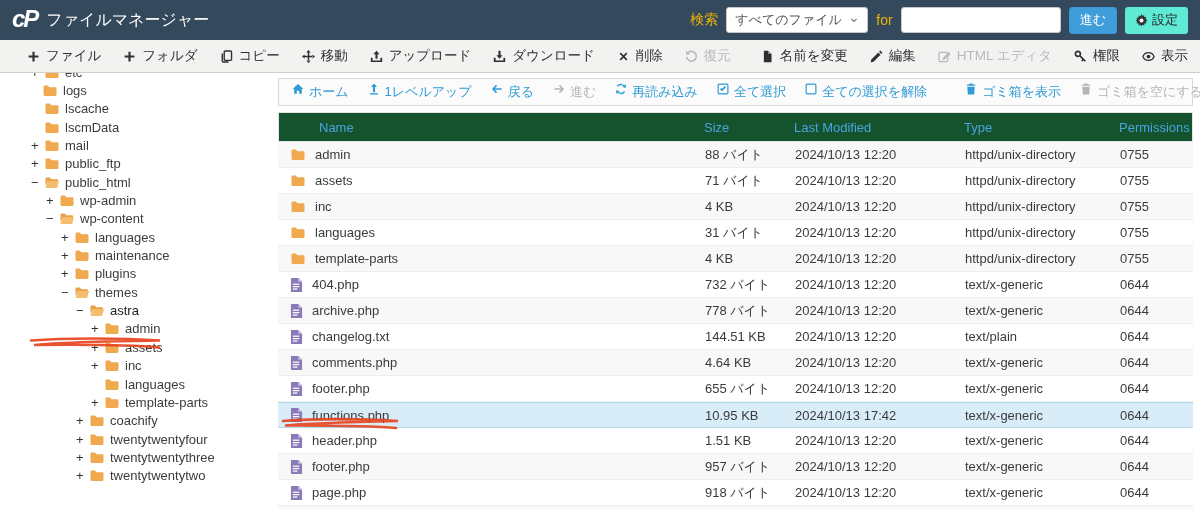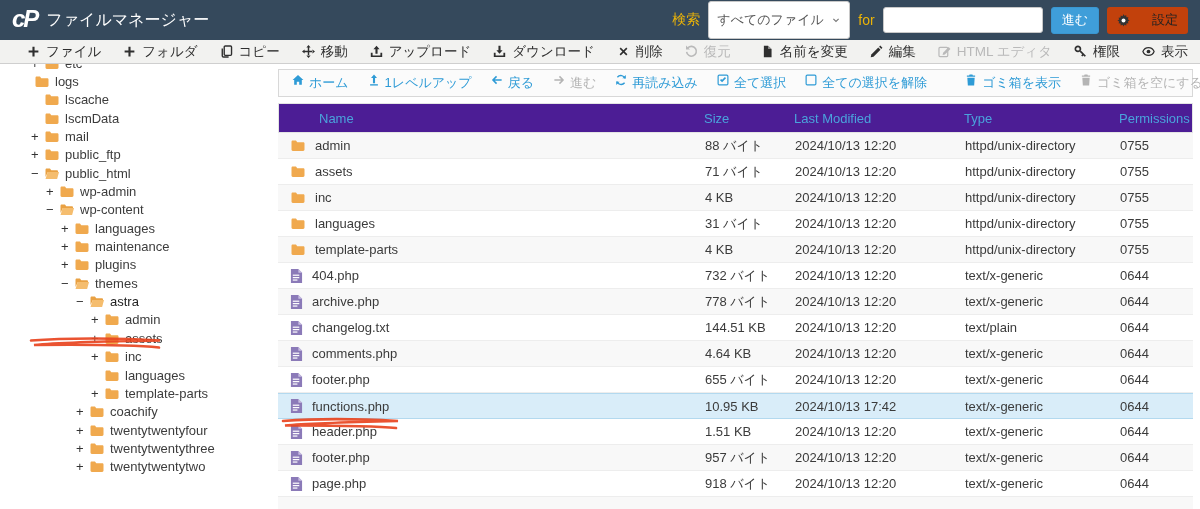--- a/index.html
+++ b/index.html
@@ -11,30 +11,30 @@
   .icon{display:inline-block;line-height:0}
   .icon svg{width:100%;height:100%;display:block;fill:currentColor}
 
   
   .app-header{height:40px;background:#35495c;display:flex;align-items:center;padding:0 12px;color:#fff;box-sizing:border-box}
   .brand{display:flex;align-items:center;gap:9px}
   .logo{font-weight:bold;font-style:italic;font-size:24px;letter-spacing:-2px;line-height:1;transform:translateY(-1px)}
   .app-title{font-size:16px;font-weight:400}
   .search-area{margin-left:auto;display:flex;align-items:center;gap:8px}
   .search-label,.for-label{font-size:14px;color:#eab308}
-  .hdr-select{background:#fff;border:1px solid #c8c8c8;border-radius:3px;height:38px;width:142px;box-sizing:border-box;
+  .hdr-select{background:#fff;border:1px solid #c8c8c8;border-radius:3px;height:26px;width:142px;box-sizing:border-box;
     display:flex;align-items:center;justify-content:space-between;padding:0 8px;color:#555;font-size:13px;cursor:pointer}
   .hdr-select .icon{width:10px;height:10px;color:#777}
   .search-input{height:26px;width:160px;border:1px solid #c8c8c8;border-radius:3px;box-sizing:border-box;padding:0 6px;font-size:13px}
   .go-btn{height:27px;background:#3f9ed9;color:#fff;border:1px solid #3a97d1;border-radius:3px;padding:0 10px;font-size:13px;cursor:pointer}
-  .settings-btn{height:27px;background:#c2410c;border:none;border-radius:3px;display:flex;align-items:center;gap:22px;padding:0 10px;font-size:13px;color:#222;cursor:pointer}
+  .settings-btn{height:27px;background:#5eead4;border:none;border-radius:3px;display:flex;align-items:center;gap:4px;padding:0 10px;font-size:13px;color:#222;cursor:pointer}
   .settings-btn .icon{width:13px;height:13px;color:#333}
 
   
-  .toolbar{height:24px;background:#f2f2f0;border-bottom:1px solid #cfcfcf;display:flex;align-items:center;padding:0 16px;box-sizing:border-box}
+  .toolbar{height:33px;background:#f2f2f0;border-bottom:1px solid #cfcfcf;display:flex;align-items:center;padding:0 16px;box-sizing:border-box}
   .tb-item{display:flex;align-items:center;gap:6px;padding:0 11px;height:100%;font-size:13.5px;color:#2f2f2f;cursor:pointer;white-space:nowrap}
   .tb-item .icon{width:13px;height:13px}
   .tb-item.disabled{color:#b9b9b9;cursor:default}
   .tb-div{width:1px;height:20px;background:#d7d7d7;margin:0 4px}
 
   
   .content{display:flex;height:436px}
   .sidebar{flex:0 0 270px;width:270px;overflow:hidden}
   .tree{margin-top:-10px;font-size:13px;color:#3c3c3c}
   .tree-row{height:18.35px;display:flex;align-items:center;cursor:pointer;white-space:nowrap}
@@ -47,21 +47,21 @@
   
   .navbar{margin-top:5px;height:28px;border:1px solid #d8d8d8;background:#fbfbfb;box-sizing:border-box;
     display:flex;align-items:center;gap:19px;padding:0 13px}
   .nav-item{display:flex;align-items:flex-start;gap:5px;font-size:13px;color:#2e9bd6;cursor:pointer;white-space:nowrap}
   .nav-item .icon{width:12px;height:12px}
   .nav-item.disabled{color:#b4b4b4;cursor:default}
   .nav-div{width:1px;height:16px;background:#ddd}
 
   
   .table{margin-top:6px;font-size:13px;color:#3b3b3b}
-  .thead{display:flex;align-items:center;height:30px;background:#4c1d95;border:1px solid #e4e4e4;box-sizing:border-box}
+  .thead{display:flex;align-items:center;height:30px;background:#14532d;border:1px solid #e4e4e4;box-sizing:border-box}
   .th{color:#4aa3dc;cursor:pointer}
   .col-name{flex:1;min-width:0}
   .th.col-name{padding-left:40px}
   .col-size{width:90px;flex:0 0 90px}
   .col-modified{width:170px;flex:0 0 170px}
   .col-type{width:155px;flex:0 0 155px}
   .col-perms{width:85px;flex:0 0 85px}
   .col-size,.col-modified,.col-type,.col-perms{padding-left:12px;box-sizing:border-box}
   .row{display:flex;align-items:center;height:26px;box-sizing:border-box;border-bottom:1px solid #ededed;cursor:pointer}
   .row:nth-child(odd){background:#f8f8f8}
@@ -231,21 +231,21 @@
       <div class="tree">
           <div class="tree-row" style="padding-left: 31px;">
             <span class="tree-exp">+</span>
             <span class="icon tree-ico">
               <svg viewBox="0 0 16 14">
                 <path fill="#f0a94e" d="M1 3.1C1 2.3 1.6 1.7 2.4 1.7h3.4l1.4 1.7h6.4c.8 0 1.4.6 1.4 1.4v6.6c0 .8-.6 1.4-1.4 1.4H2.4c-.8 0-1.4-.6-1.4-1.4z"></path>
               </svg>
             </span>
             <span class="tree-label">etc</span>
           </div>
-          <div class="tree-row" style="padding-left: 21px;">
+          <div class="tree-row" style="padding-left: 29px;">
             <span class="tree-exp"></span>
             <span class="icon tree-ico">
               <svg viewBox="0 0 16 14">
                 <path fill="#f0a94e" d="M1 3.1C1 2.3 1.6 1.7 2.4 1.7h3.4l1.4 1.7h6.4c.8 0 1.4.6 1.4 1.4v6.6c0 .8-.6 1.4-1.4 1.4H2.4c-.8 0-1.4-.6-1.4-1.4z"></path>
               </svg>
             </span>
             <span class="tree-label">logs</span>
           </div>
           <div class="tree-row" style="padding-left: 31px;">
             <span class="tree-exp"></span>

